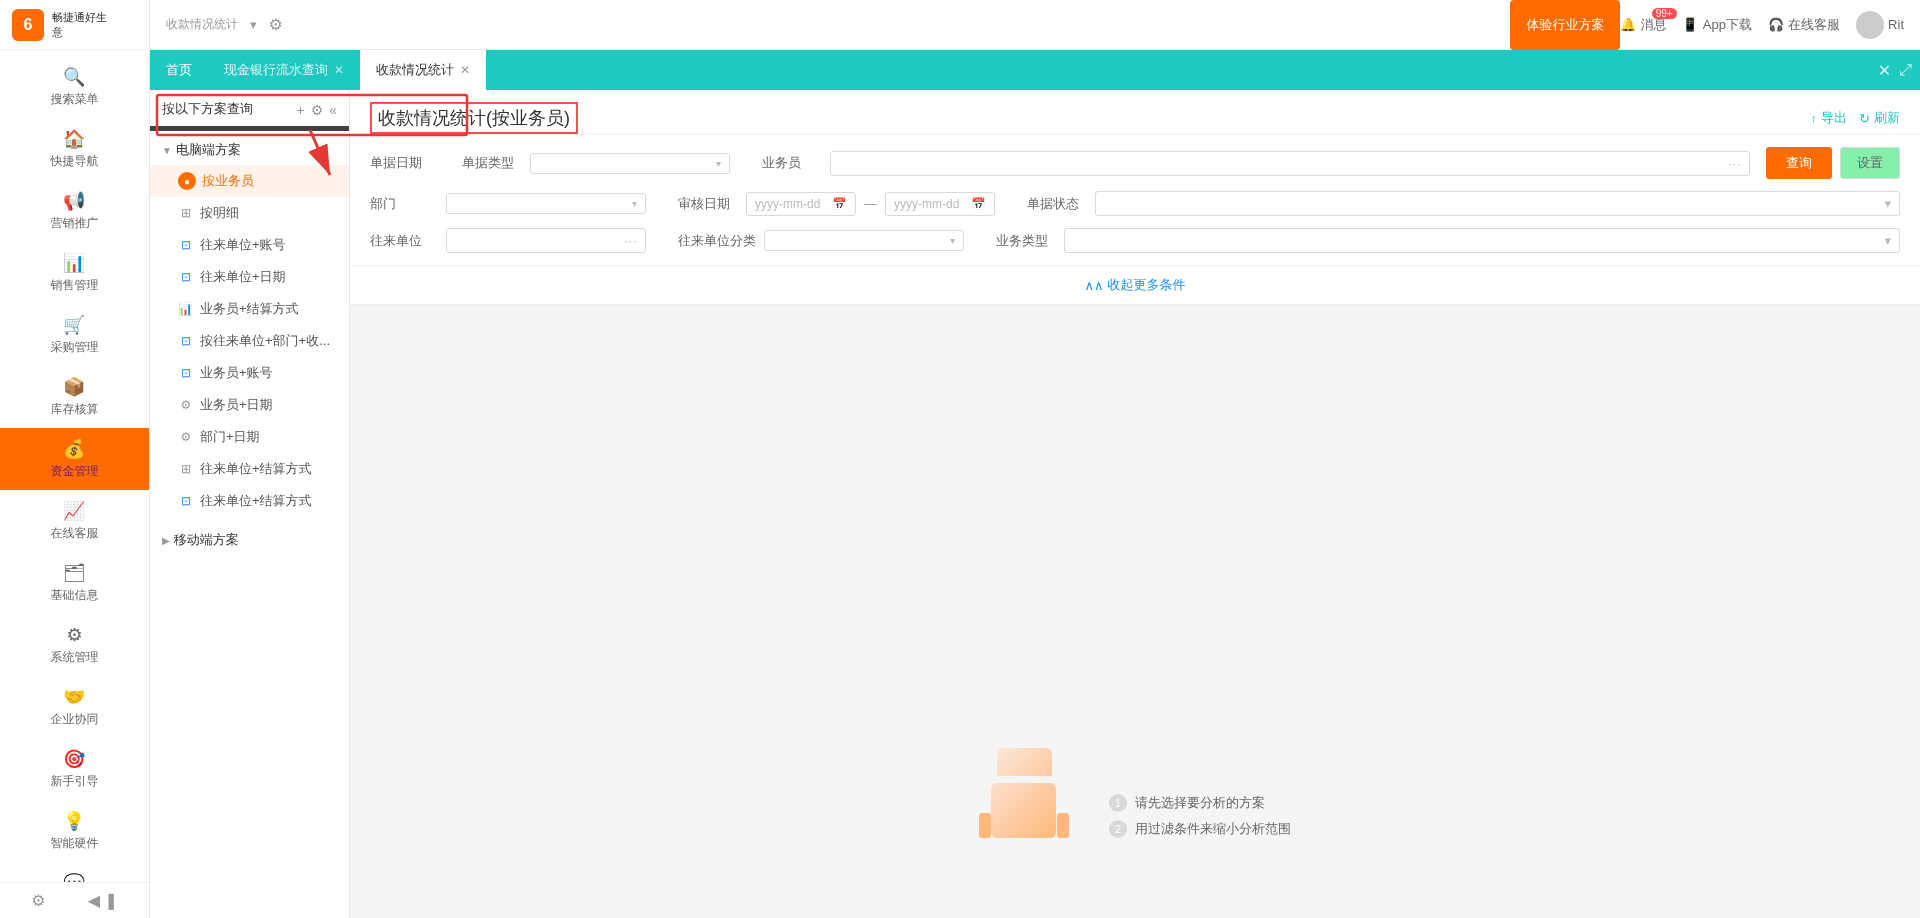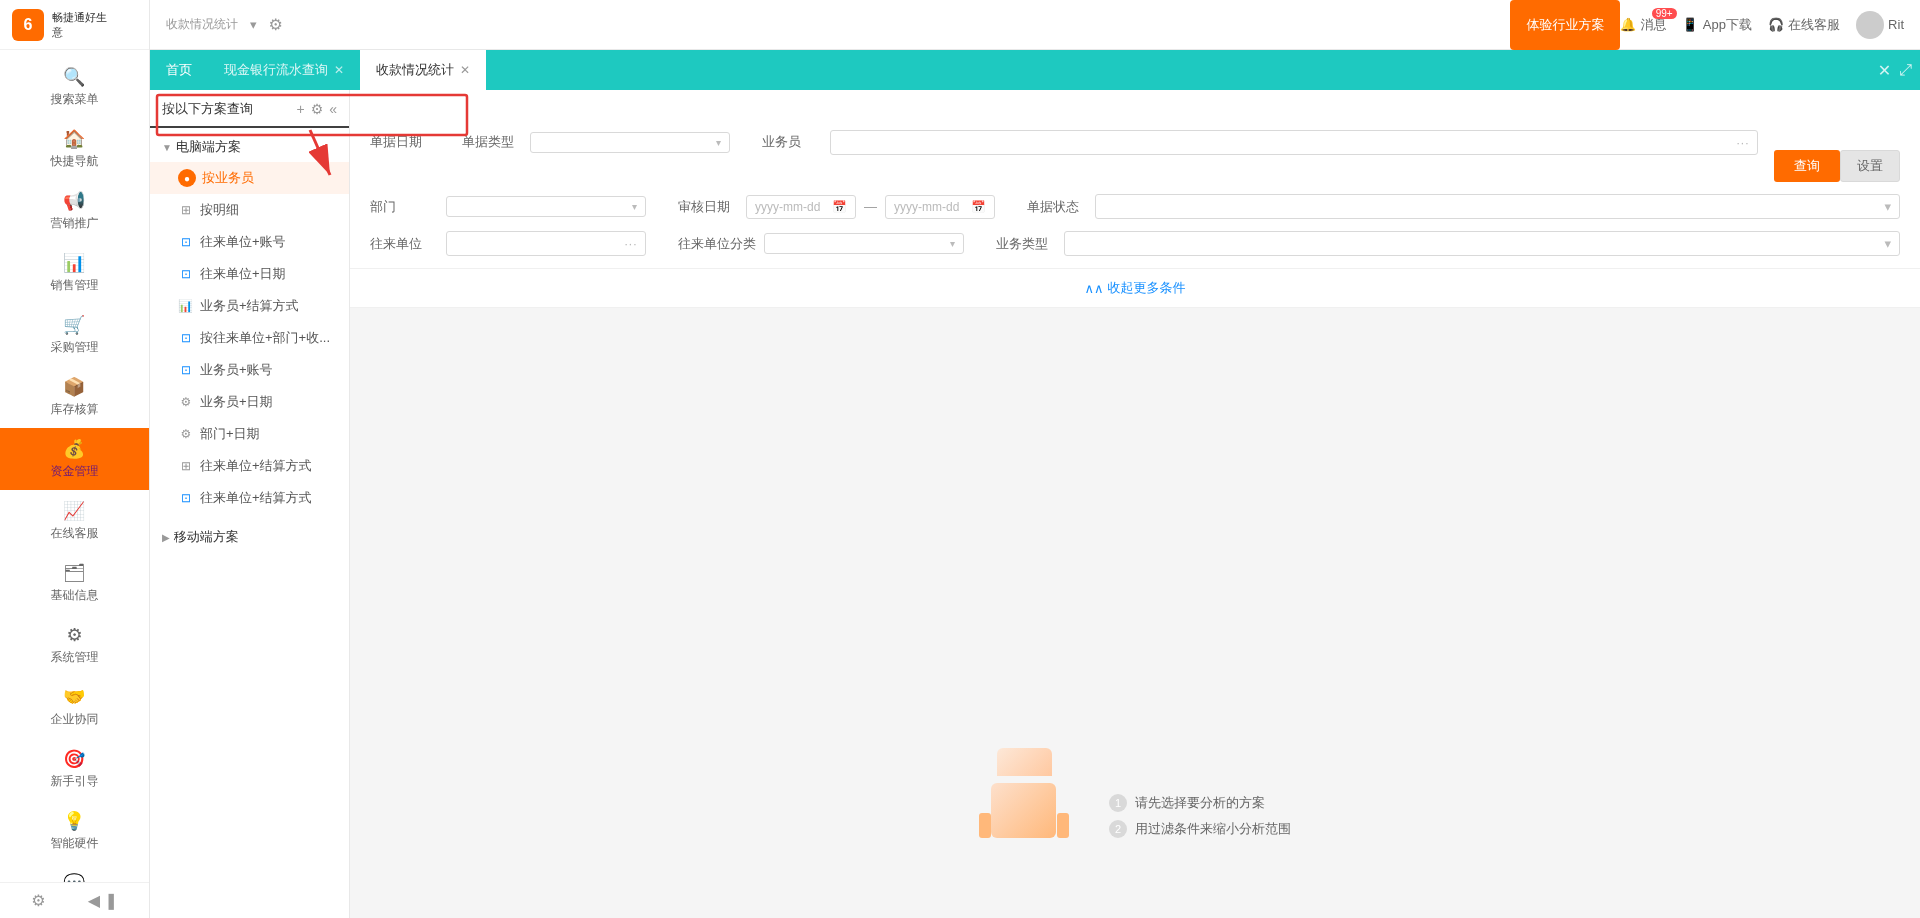--- a/index.html
+++ b/index.html
@@ -44,21 +44,21 @@
     .tab-close { font-size: 12px; color: rgba(255,255,255,0.7); cursor: pointer; }
     .tab.active .tab-close { color: #999; }
     .tabbar-window-controls { position: absolute; right: 8px; display: flex; gap: 8px; }
     .window-btn { color: rgba(255,255,255,0.8); cursor: pointer; font-size: 16px; }
 
     
     .page-area { flex: 1; display: flex; overflow: hidden; }
 
     
     .left-panel { width: 200px; background: #fff; border-right: 1px solid #e8e8e8; flex-shrink: 0; padding: 0; overflow-y: auto; }
-    .left-panel-header { display: flex; align-items: center; justify-content: space-between; padding: 10px 12px 8px; border-bottom: 2px solid #404040; }
+    .left-panel-header { display: flex; align-items: flex-end; justify-content: space-between; padding: 10px 12px 8px; border-bottom: 5px solid #404040; }
     .left-panel-title { font-size: 13px; color: #333; }
     .left-panel-actions { display: flex; gap: 6px; }
     .left-panel-action-btn { color: #999; cursor: pointer; font-size: 14px; }
     .tree-section { padding: 4px 0; }
     .tree-section-header { display: flex; align-items: center; padding: 6px 12px; cursor: pointer; color: #333; font-size: 13px; gap: 4px; }
     .tree-section-arrow { font-size: 10px; color: #999; }
     .tree-item { display: flex; align-items: center; padding: 7px 12px 7px 28px; cursor: pointer; color: #555; font-size: 13px; gap: 6px; }
     .tree-item.active { color: #ff6b00; background: #fff3ec; }
     .tree-item-icon { width: 16px; height: 16px; display: flex; align-items: center; justify-content: center; font-size: 12px; }
     .tree-item-icon.orange { color: #ff6b00; }
@@ -80,23 +80,23 @@
     .filter-label { color: #666; font-size: 13px; min-width: 60px; }
     .filter-date-group { display: flex; align-items: center; gap: 4px; }
     .date-btn { padding: 4px 10px; border: 1px solid #d9d9d9; border-radius: 3px; cursor: pointer; font-size: 12px; color: #555; background: #fff; }
     .date-btn.active { background: #ff6b00; color: #fff; border-color: #ff6b00; }
     .date-range { color: #666; font-size: 12px; margin-left: 4px; }
     .filter-select { display: flex; align-items: center; border: 1px solid #d9d9d9; border-radius: 3px; padding: 4px 8px; min-width: 180px; cursor: pointer; background: #fff; justify-content: space-between; }
     .filter-select-text { color: #bbb; font-size: 13px; }
     .filter-select-arrow { color: #bbb; font-size: 10px; }
     .date-input { border: 1px solid #d9d9d9; border-radius: 3px; padding: 4px 8px; font-size: 12px; color: #bbb; width: 110px; display: flex; align-items: center; justify-content: space-between; }
     .date-separator { color: #999; }
-    .filter-right { display: flex; margin-left: auto; margin-top: 48px; }
+    .filter-right { display: flex; gap: 8px; margin-left: auto; }
     .query-btn { background: #ff6b00; color: #fff; border: none; padding: 6px 20px; border-radius: 3px; cursor: pointer; font-size: 13px; }
-    .settings-btn { background: #e5e5e5; color: #666; border: 1px solid #d9d9d9; padding: 6px 16px; border-radius: 3px; cursor: pointer; font-size: 13px; }
+    .settings-btn { background: #86efac; color: #666; border: 1px solid #d9d9d9; padding: 6px 16px; border-radius: 3px; cursor: pointer; font-size: 13px; }
 
     
     .collapse-bar { display: flex; align-items: center; justify-content: center; padding: 10px; background: #fff; border-bottom: 1px solid #f0f0f0; cursor: pointer; color: #1890ff; font-size: 13px; gap: 4px; }
 
     
     .content-area { flex: 1; background: #f5f5f5; display: flex; flex-direction: column; align-items: center; justify-content: flex-end; padding-bottom: 80px; }
     .empty-state { display: flex; flex-direction: column; align-items: center; gap: 12px; }
     .empty-tips { display: flex; flex-direction: column; gap: 8px; }
     .empty-tip { display: flex; align-items: center; gap: 8px; color: #666; font-size: 13px; }
     .tip-num { width: 18px; height: 18px; border-radius: 50%; background: #d9d9d9; color: #fff; display: flex; align-items: center; justify-content: center; font-size: 11px; flex-shrink: 0; }
@@ -302,20 +302,33 @@
       <div class="tree-section">
         <div class="tree-section-header">
           <span class="tree-section-arrow">▶</span>
           <span>移动端方案</span>
         </div>
       </div>
     </div>
 
     <div class="right-panel">
 
+      <div class="page-header">
+        <span class="page-title title-annotation">收款情况统计(按业务员)</span>
+        <div class="page-header-actions">
+          <div class="export-btn">
+            <span>↑</span>
+            <span>导出</span>
+          </div>
+          <div class="refresh-btn">
+            <span>↻</span>
+            <span>刷新</span>
+          </div>
+        </div>
+      </div>
 
       <div class="filter-area">
 
         <div class="filter-row">
           <span class="filter-label">单据日期</span>
 
           <div style="margin-left: 16px; display:flex; align-items:center; gap:8px;">
             <span class="filter-label">单据类型</span>
             <div class="filter-select" style="min-width:200px;">
               <span class="filter-select-text"></span>

